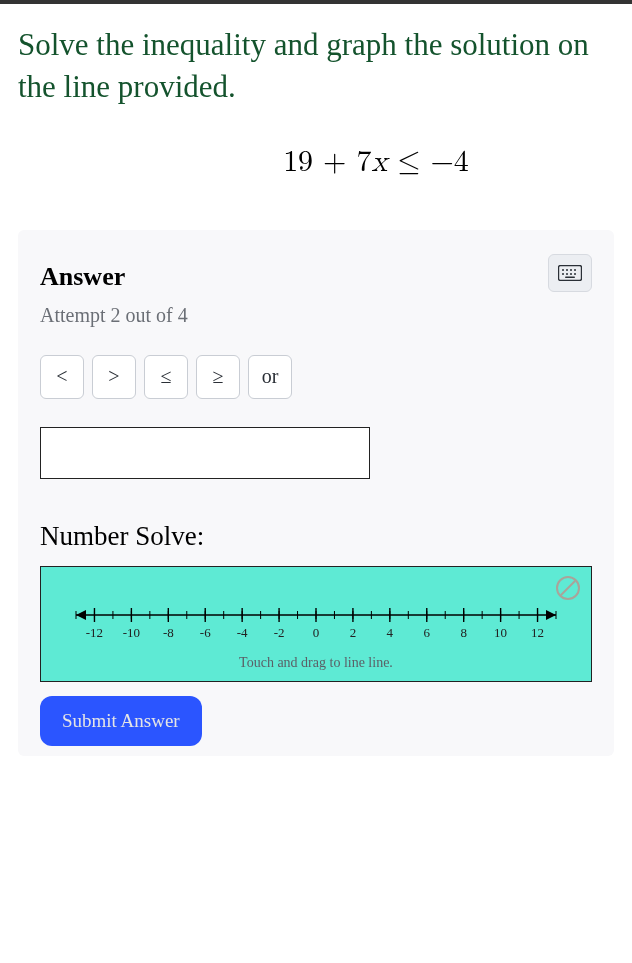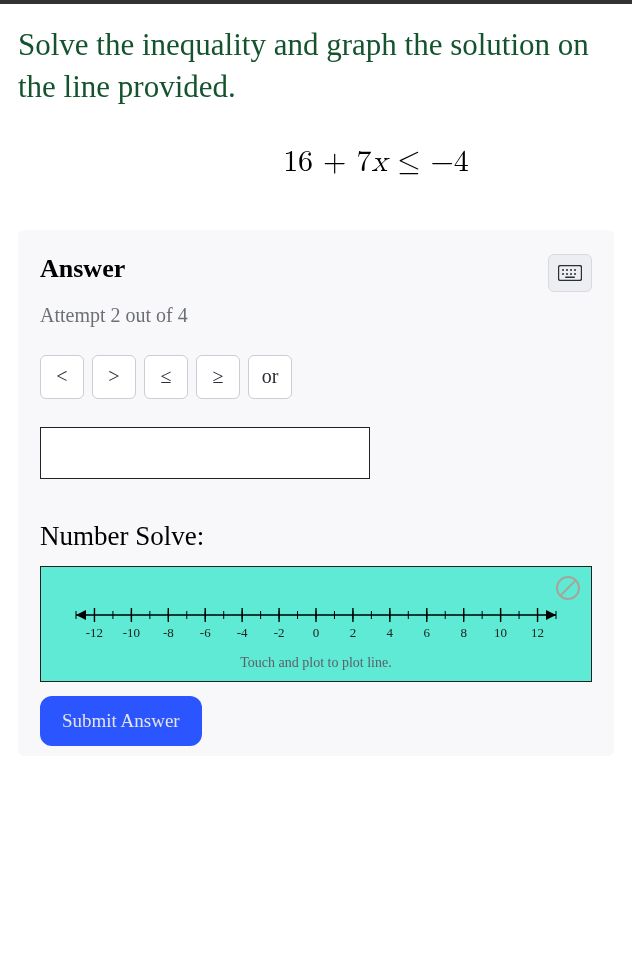--- a/index.html
+++ b/index.html
@@ -31,21 +31,21 @@
   .equation-row .mi { font-style: italic; }
   .answer-panel {
     background: #f8f8fa;
     border-radius: 6px;
     padding: 24px 22px 10px 22px;
     position: relative;
   }
   .answer-header {
     display: flex;
     justify-content: space-between;
-    align-items: flex-start;
+    align-items: flex-end;
     margin-bottom: 12px;
   }
   .answer-title {
     font-size: 26px;
     font-weight: bold;
     color: #000;
   }
   .keypad-btn {
     width: 44px;
     height: 38px;
@@ -137,21 +137,21 @@
     text-anchor: middle;
   }
 </style>
 </head>
 <body>
 
 <div class="page">
   <div class="question-text">Solve the inequality and graph the solution on the line provided.</div>
 
   <div class="equation-row">
-    <span>16</span>
+    <span>19</span>
     <span> </span>
     <span>+</span>
     <span> </span>
     <span>7</span><span class="mi">x</span>
     <span> </span>
     <span>≤</span>
     <span> </span>
     <span>−4</span>
   </div>
 
@@ -246,18 +246,18 @@
           <text x="333.84615384615387" y="46" class="tick-label">4</text>
           <line x1="370.7692307692308" y1="17" x2="370.7692307692308" y2="31" stroke="#000" stroke-width="1.4"></line>
           <text x="370.7692307692308" y="46" class="tick-label">6</text>
           <line x1="407.6923076923077" y1="17" x2="407.6923076923077" y2="31" stroke="#000" stroke-width="1.4"></line>
           <text x="407.6923076923077" y="46" class="tick-label">8</text>
           <line x1="444.6153846153846" y1="17" x2="444.6153846153846" y2="31" stroke="#000" stroke-width="1.4"></line>
           <text x="444.6153846153846" y="46" class="tick-label">10</text>
           <line x1="481.53846153846155" y1="17" x2="481.53846153846155" y2="31" stroke="#000" stroke-width="1.4"></line>
           <text x="481.53846153846155" y="46" class="tick-label">12</text>
         </svg>
-      <div class="nl-hint">Touch and plot to plot line.</div>
+      <div class="nl-hint">Touch and drag to line line.</div>
     </div>
 
     <button class="submit-btn">Submit Answer</button>
   </div>
 </div>
 
 </body></html>

